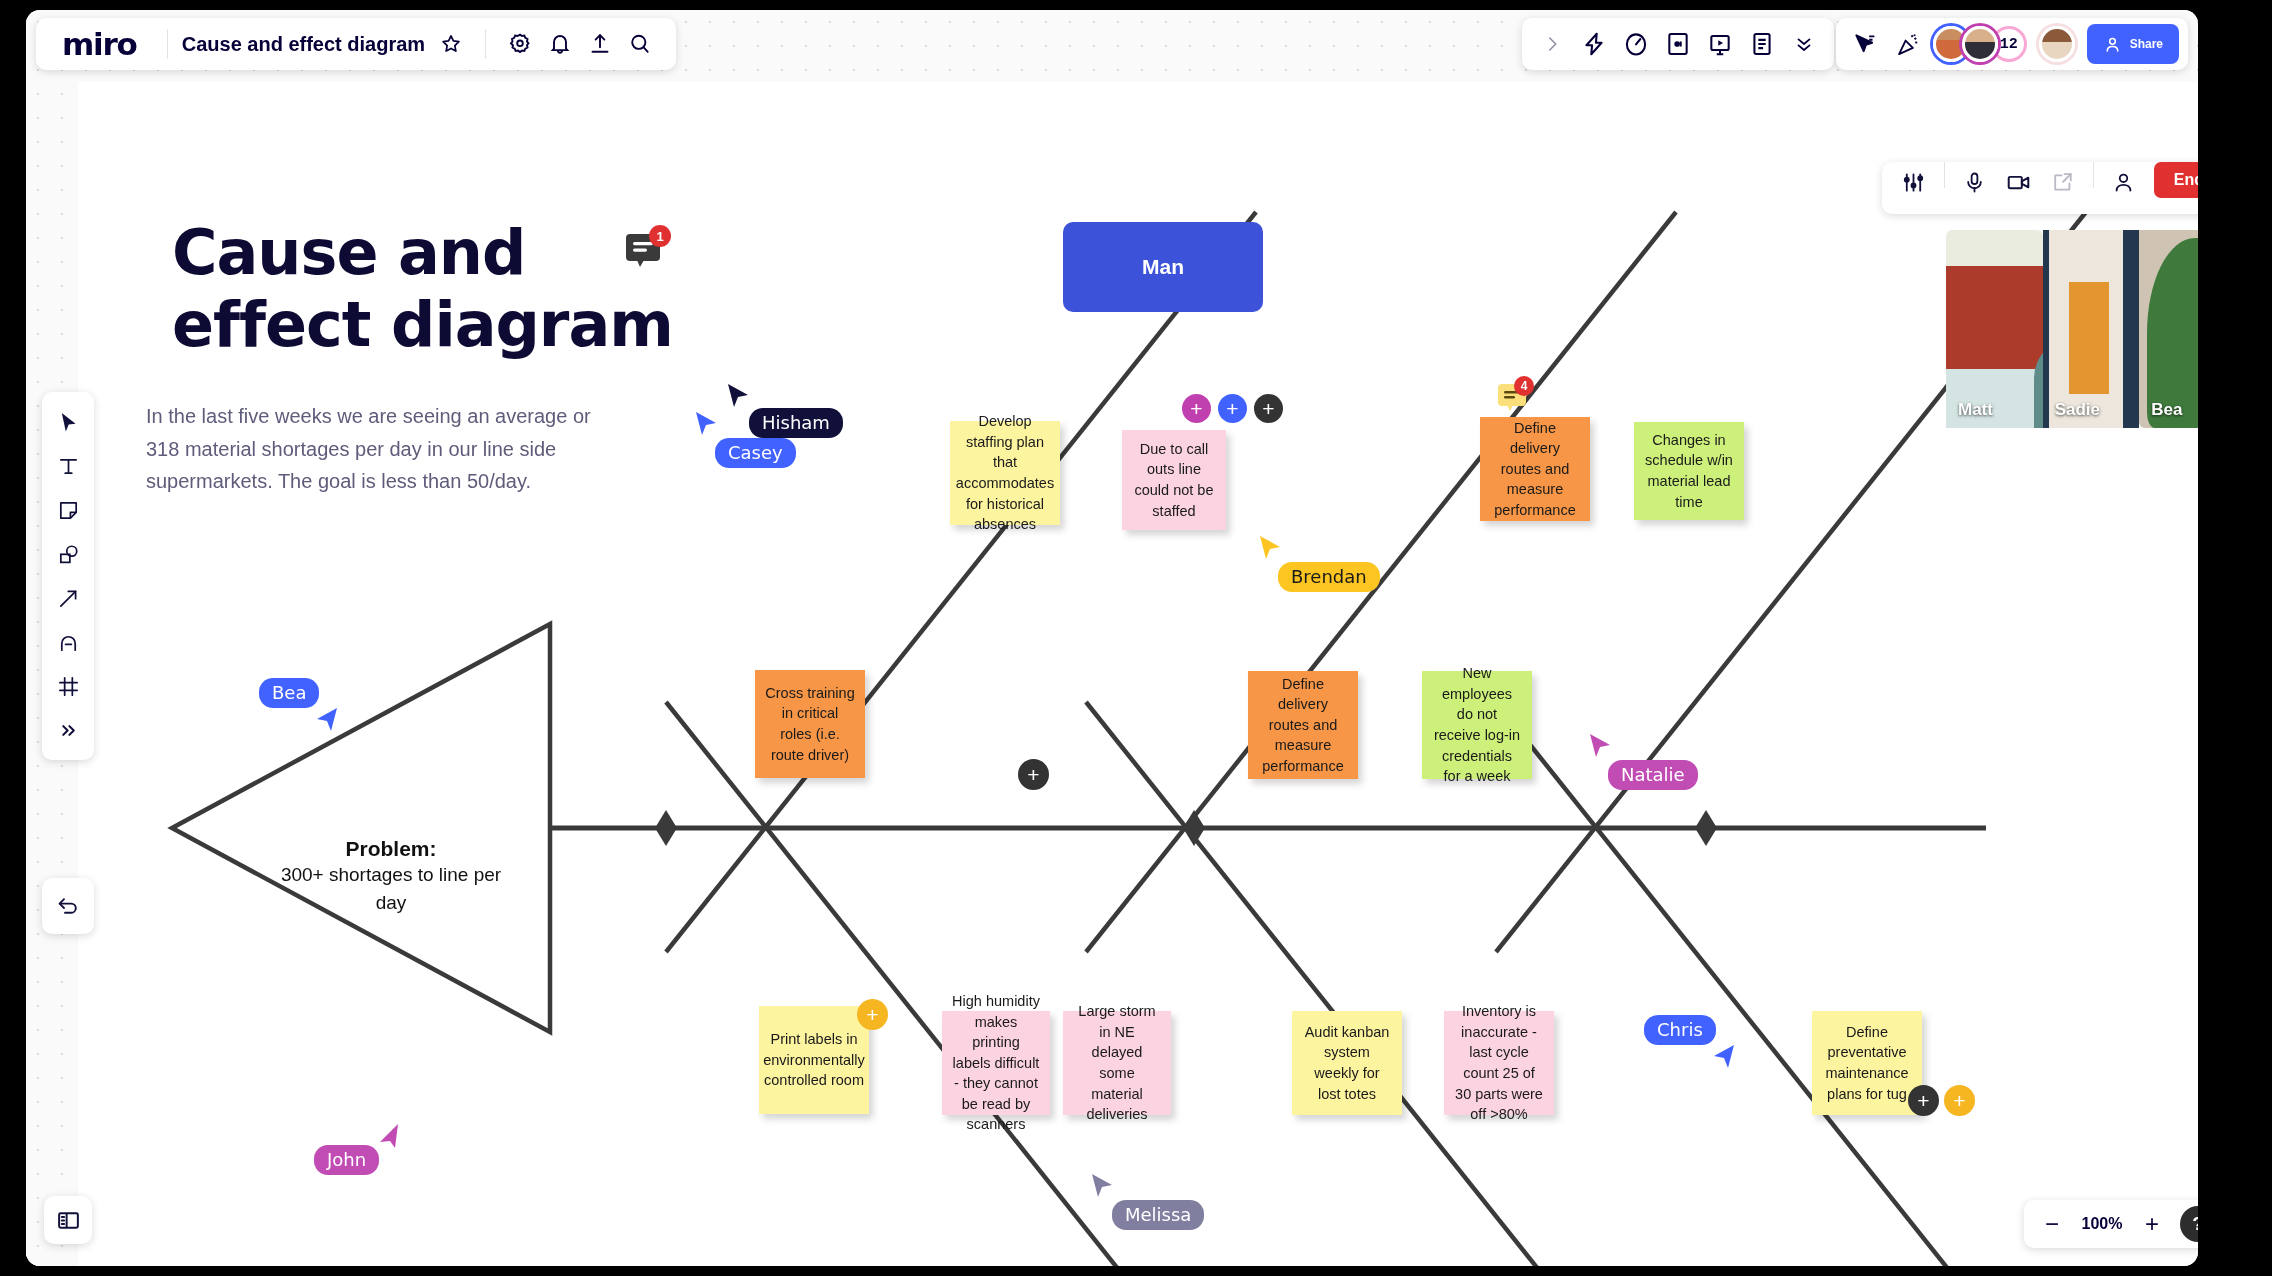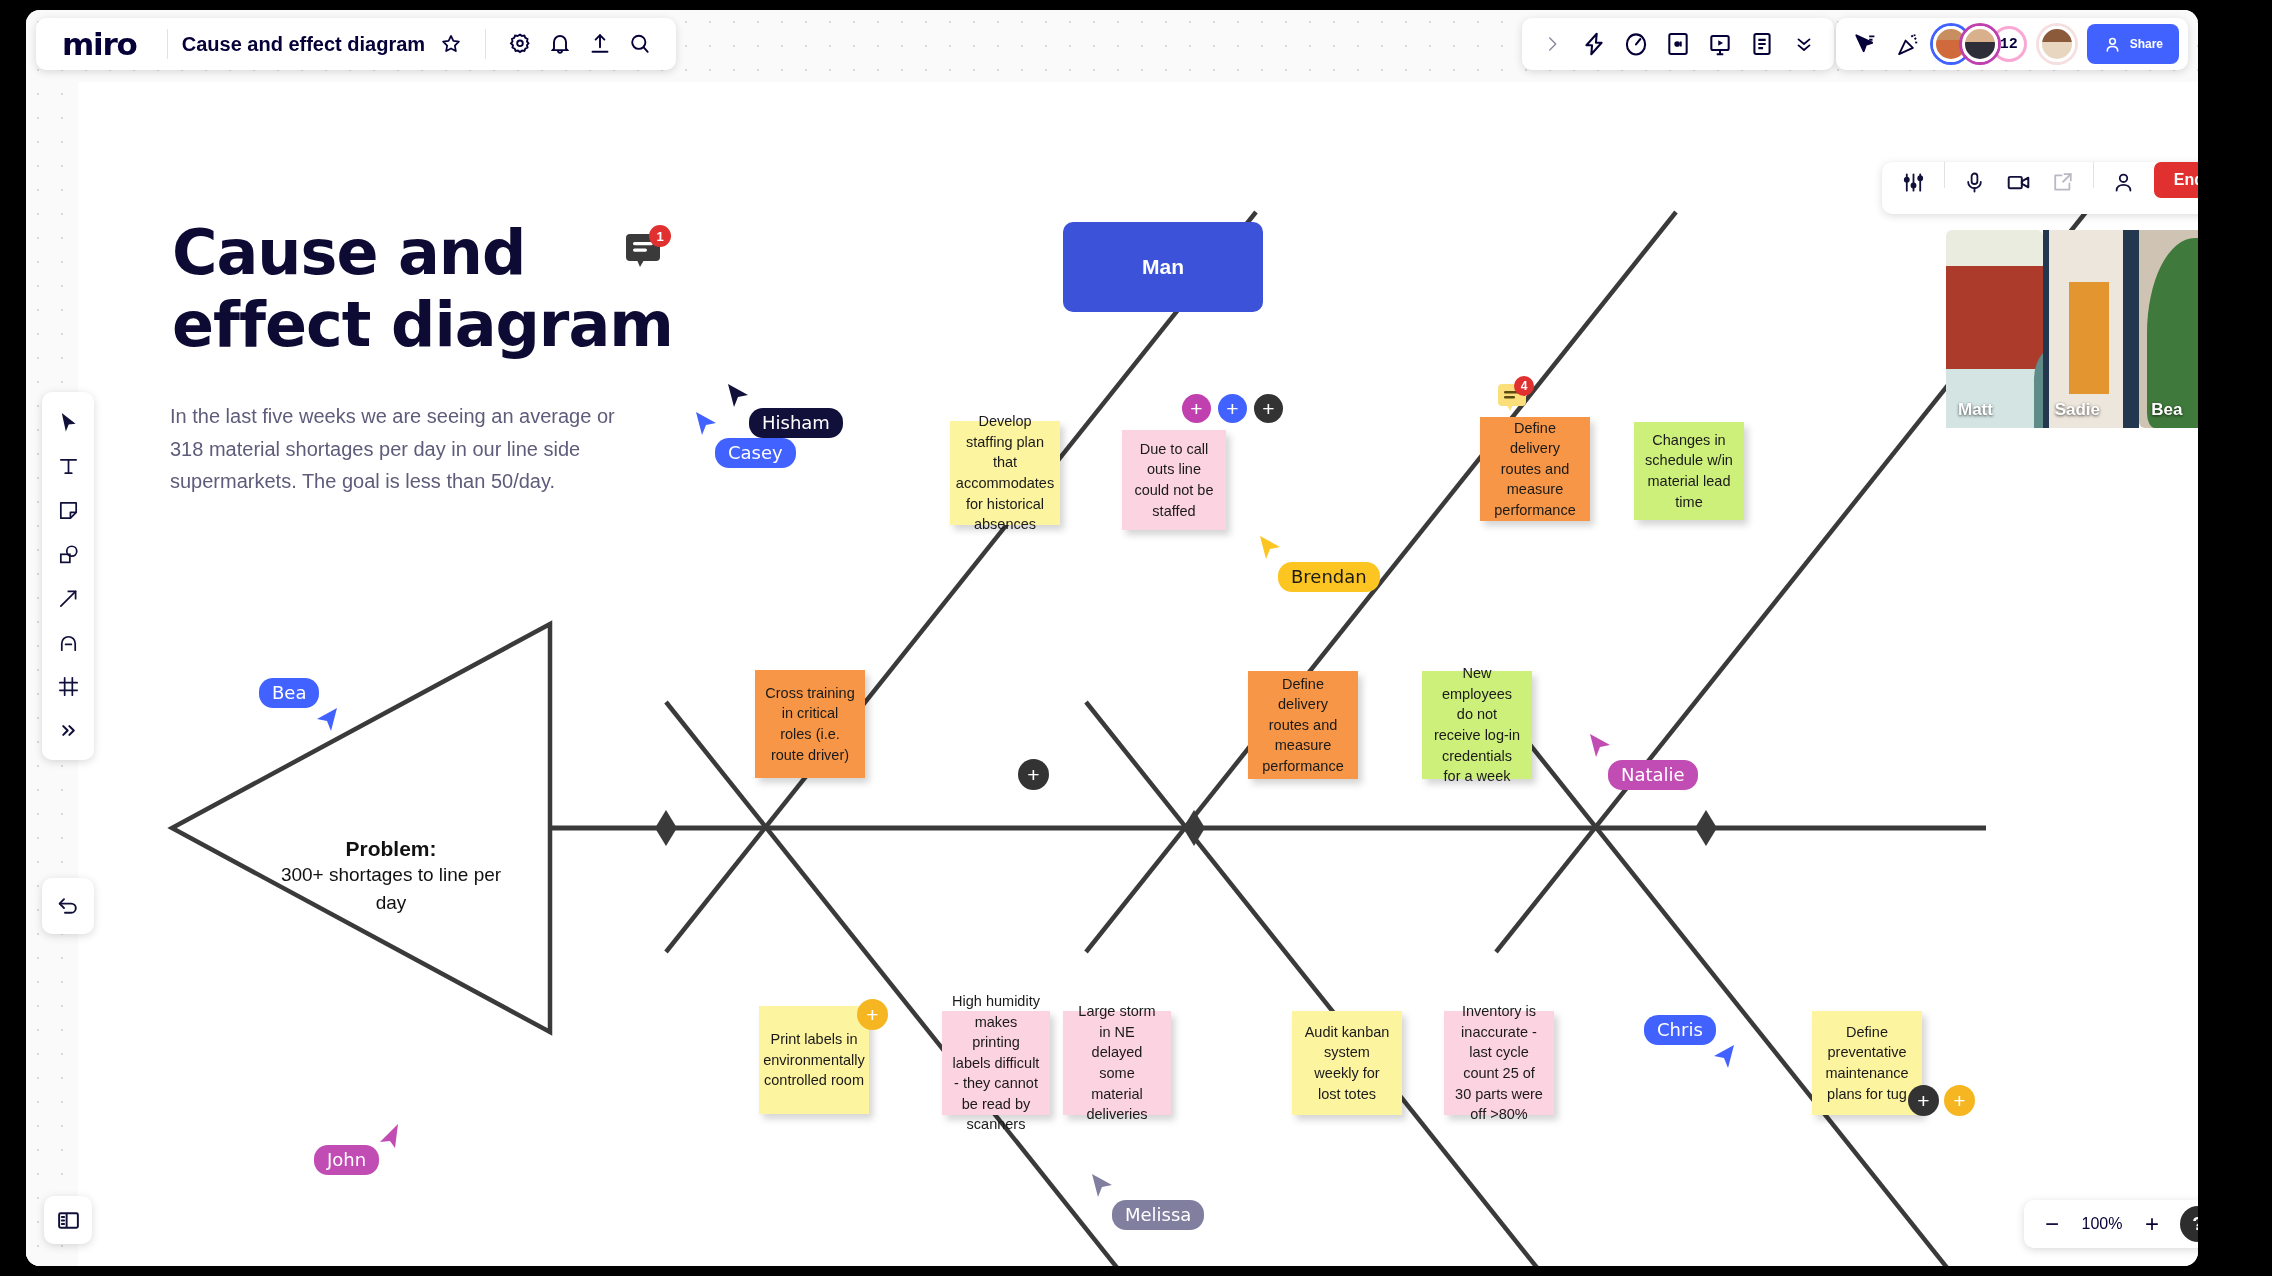--- a/index.html
+++ b/index.html
@@ -166,40 +166,40 @@
     height: 48px; background: #fff; border-radius: 10px;
     box-shadow: 0 2px 9px rgba(0,0,0,.15);
     display: flex; align-items: center; padding: 0 12px; gap: 8px;
     z-index: 20;
   }
   .zbtn {
     width: 32px; height: 32px; display: flex; align-items: center;
     justify-content: center; cursor: pointer; border-radius: 6px;
     font-size: 24px; color: #050038; line-height: 1;
   }
-  #zoom-level { font-size: 16px; font-weight: 400; color: #050038; min-width: 52px; text-align: center; }
+  #zoom-level { font-size: 16px; font-weight: 700; color: #050038; min-width: 52px; text-align: center; }
   #help-btn {
     width: 36px; height: 36px; border-radius: 50%; background: #2d2d2d;
     color: #fff; display: flex; align-items: center; justify-content: center;
     font-size: 19px; font-weight: 700; cursor: pointer; margin-left: 4px;
   }
 
   
   #board { position: absolute; inset: 0; }
   #skeleton { position: absolute; left: 0; top: 0; width: 2220px; height: 1184px; pointer-events: none; }
 
   .doc-title {
     position: absolute; left: 146px; top: 135px;
     font-family: "DejaVu Sans", sans-serif;
     font-size: 62px; font-weight: 800; color: #0d0a33;
     line-height: 1.16; letter-spacing: -1px;
     width: 520px;
   }
   .doc-sub {
-    position: absolute; left: 144px; top: 318px;
+    position: absolute; left: 120px; top: 318px;
     width: 450px;
     font-size: 20px; color: #5e5c7a; line-height: 1.63;
   }
   .comment-chip {
     position: absolute; cursor: pointer;
   }
   .comment-badge {
     position: absolute; top: -9px; right: -9px;
     min-width: 22px; height: 22px; border-radius: 11px;
     background: #e03030; color: #fff; font-size: 13px; font-weight: 700;

